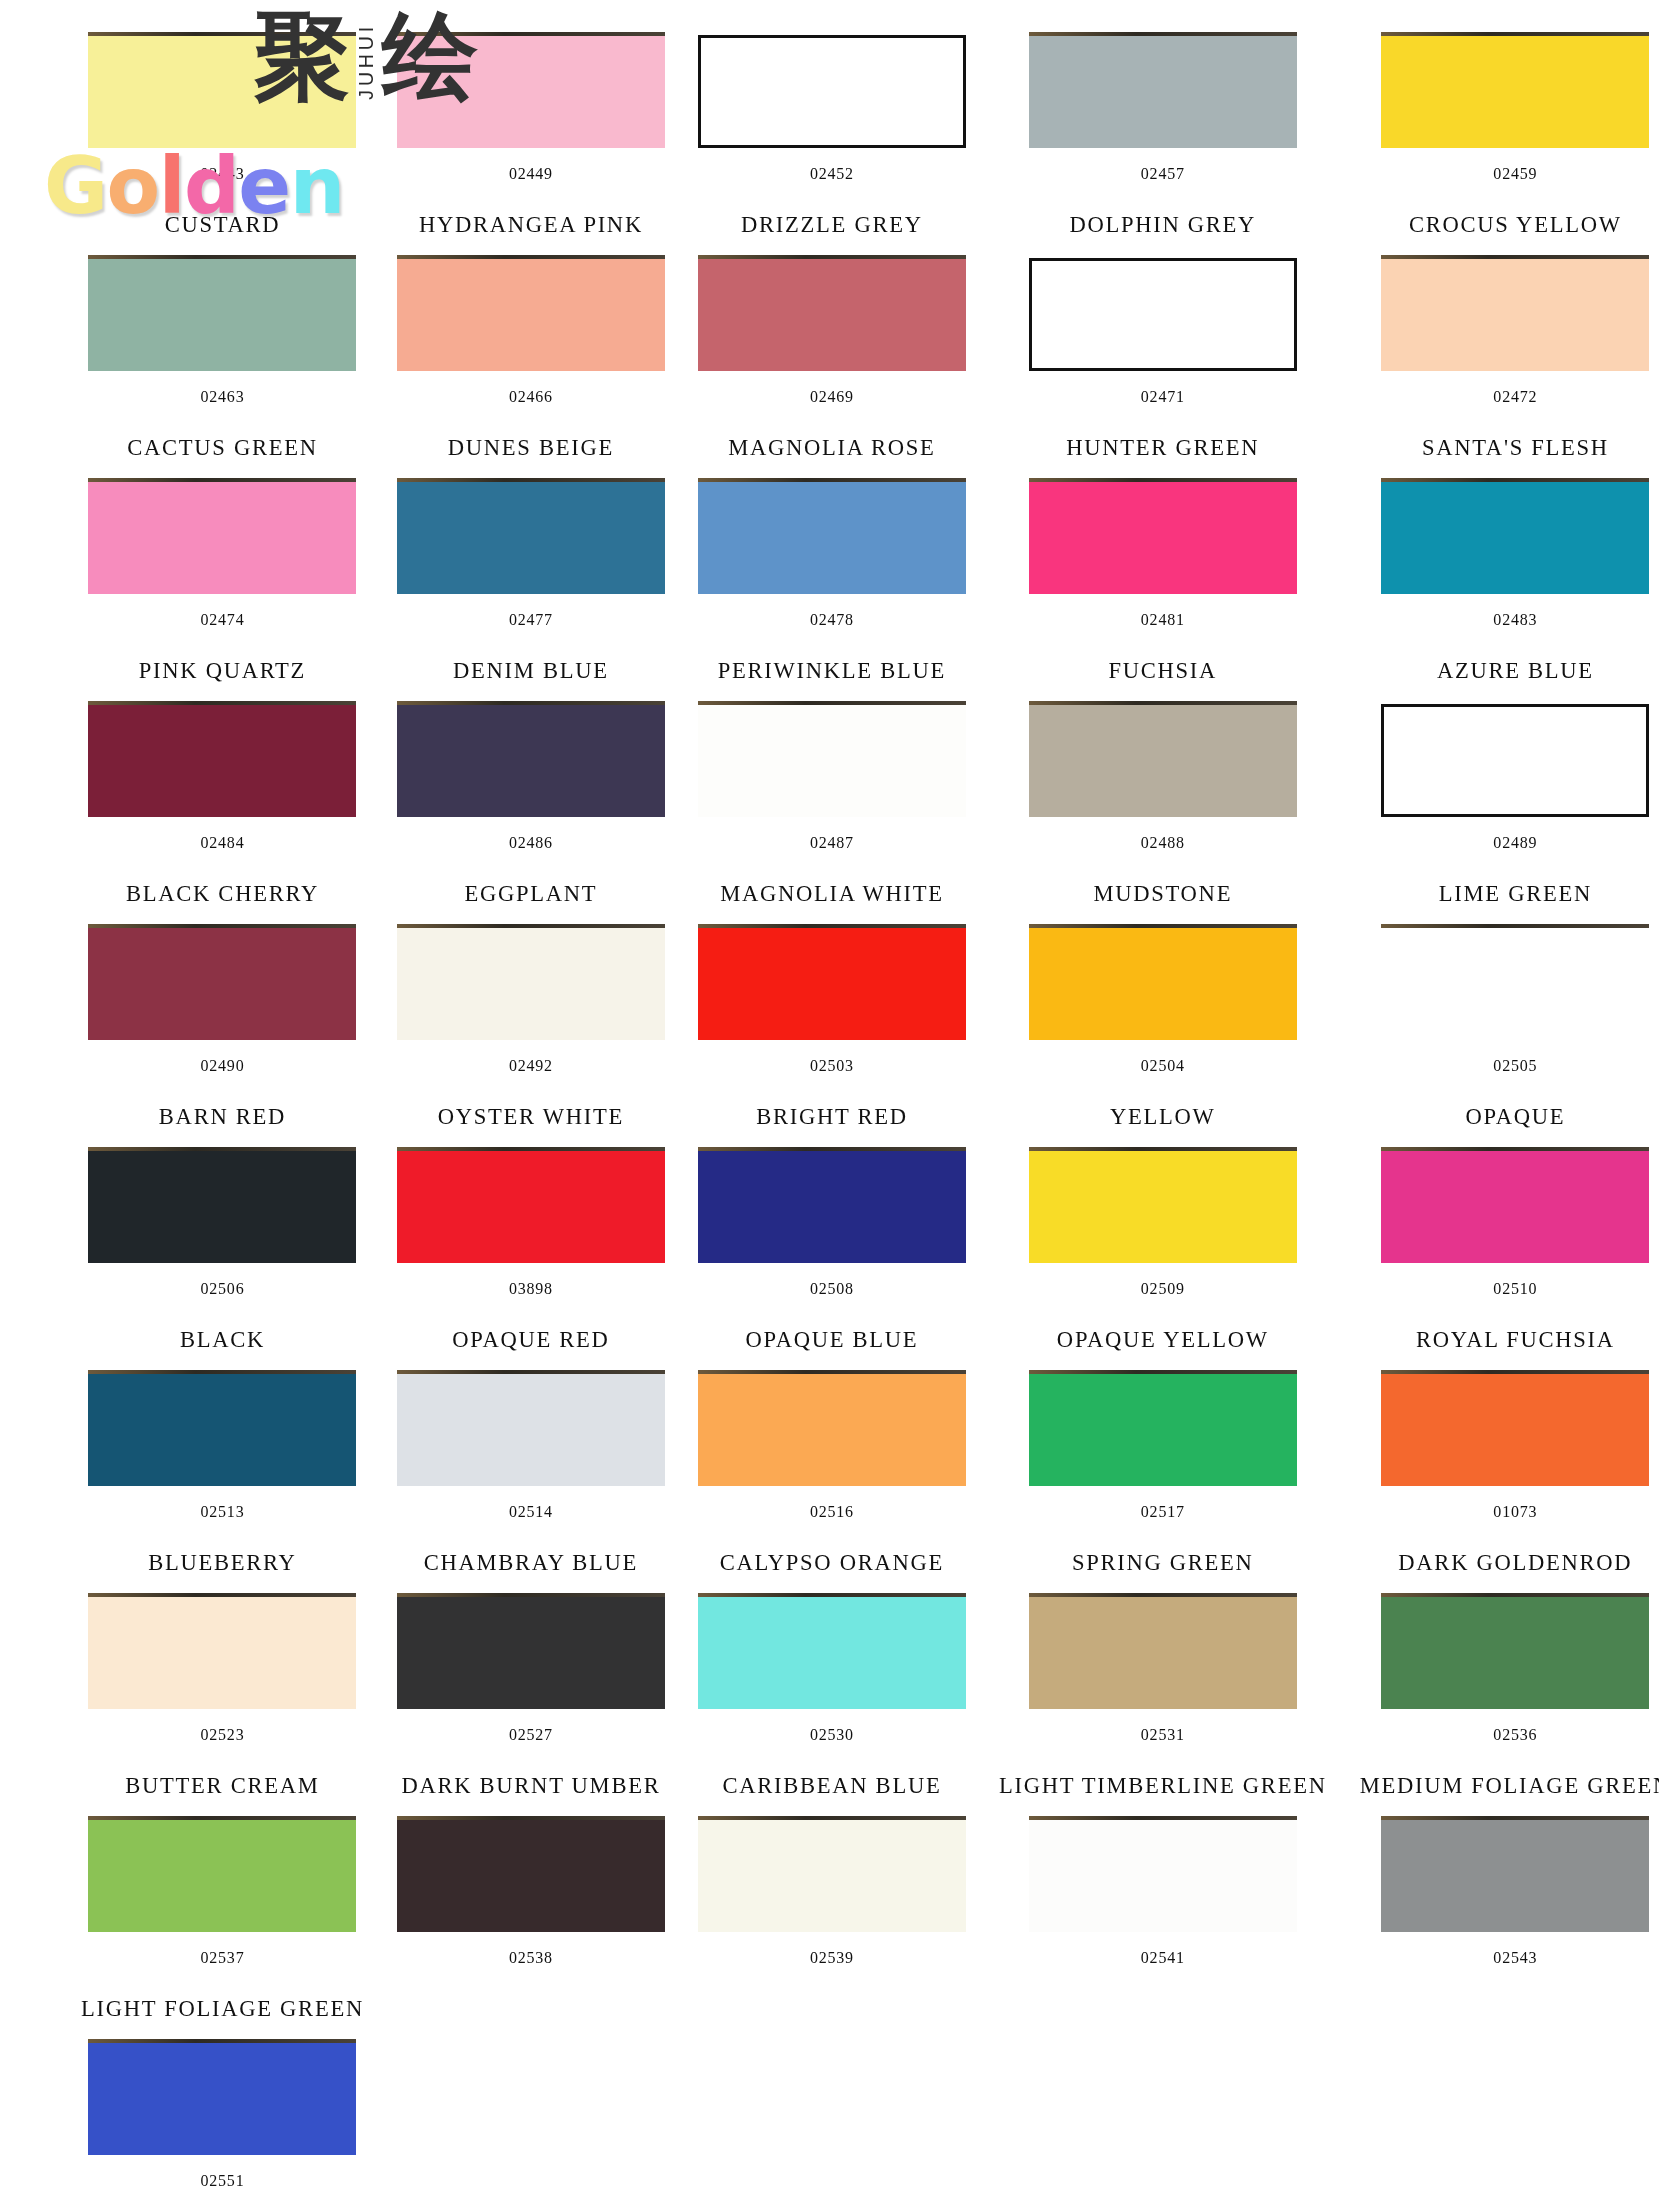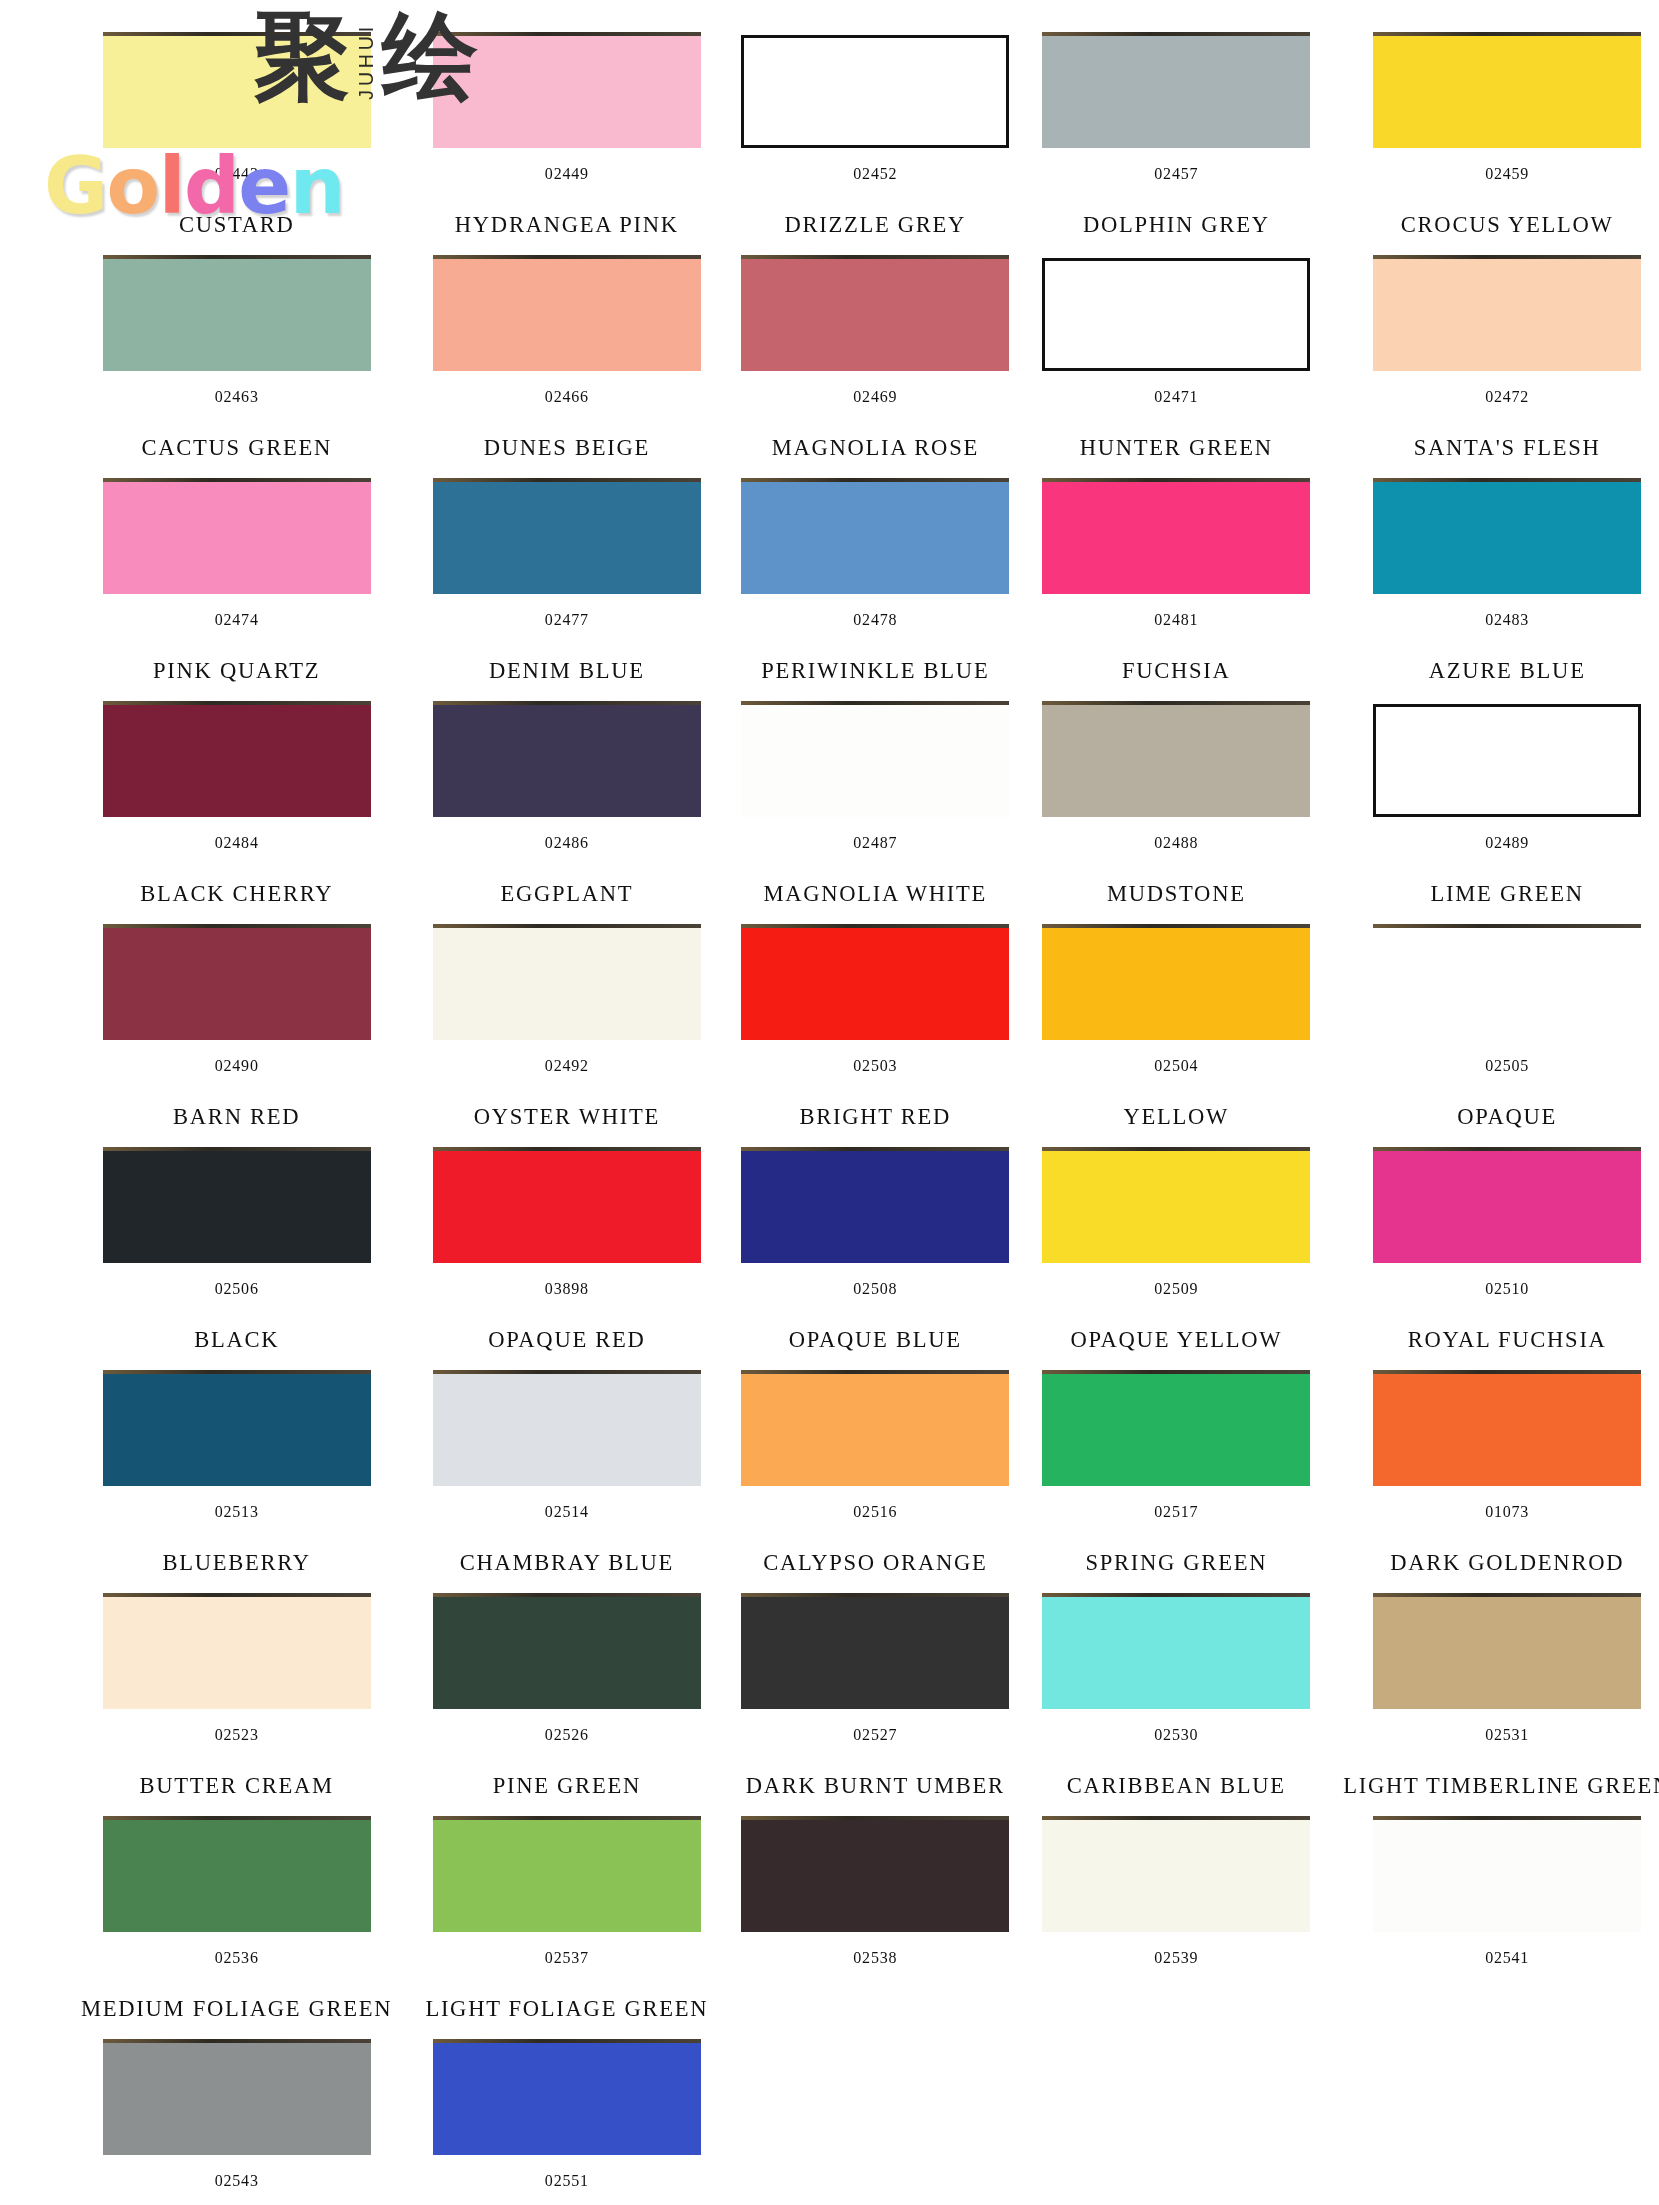--- a/index.html
+++ b/index.html
@@ -360,27 +360,20 @@
         <div class="name">DARK GOLDENROD</div>
       </div>
       <div class="swatch-cell">
         <div class="chip" style="background: rgb(251, 233, 210);">
           <div class="top-edge"></div>
         </div>
         <div class="code">02523</div>
         <div class="name">BUTTER CREAM</div>
       </div>
       <div class="swatch-cell">
-        <div class="chip" style="background: rgb(49, 69, 59);">
-          <div class="top-edge"></div>
-        </div>
-        <div class="code">02526</div>
-        <div class="name">PINE GREEN</div>
-      </div>
-      <div class="swatch-cell">
         <div class="chip" style="background: rgb(50, 50, 51);">
           <div class="top-edge"></div>
         </div>
         <div class="code">02527</div>
         <div class="name">DARK BURNT UMBER</div>
       </div>
       <div class="swatch-cell">
         <div class="chip" style="background: rgb(114, 231, 224);">
           <div class="top-edge"></div>
         </div>

